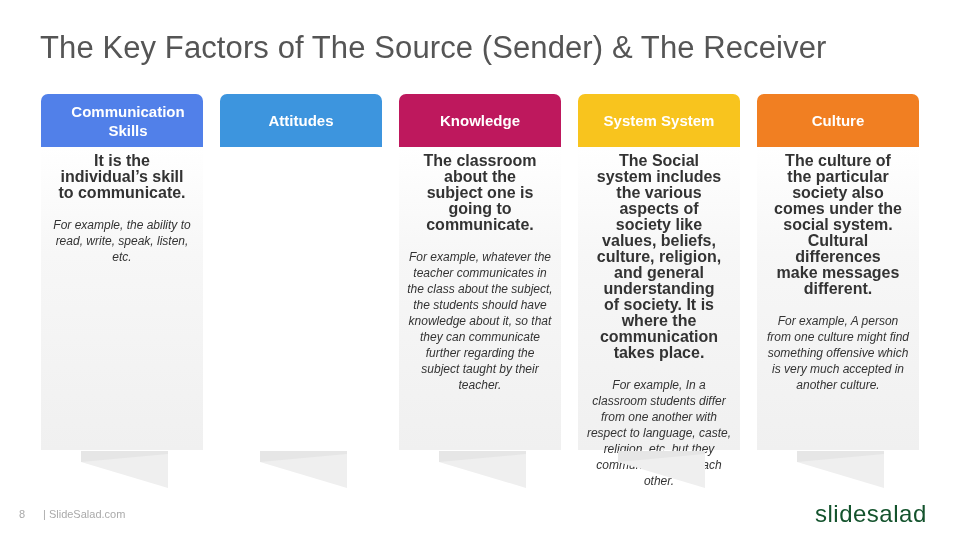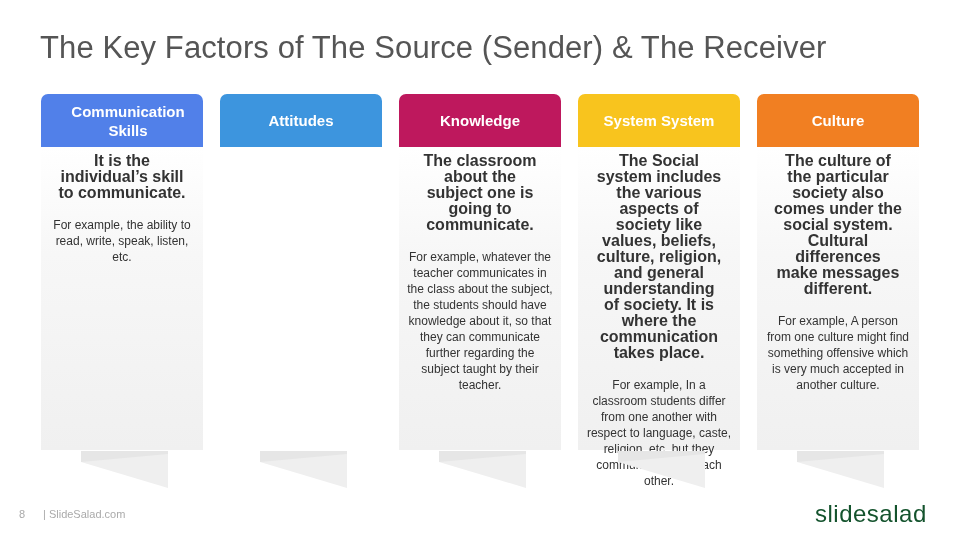--- a/index.html
+++ b/index.html
@@ -2,21 +2,21 @@
 <html><head>
 <meta charset="utf-8">
 <style>
   html, body { margin:0; padding:0; }
   body { width:960px; height:540px; background:#ffffff; position:relative; overflow:hidden; font-family:"Liberation Sans", sans-serif; }
   .title { position:absolute; left:40px; top:30px; font-size:31px; color:#555555; letter-spacing:0.1px; white-space:nowrap; }
   .col { position:absolute; top:94px; width:162px; }
   .head { height:53px; border-radius:7px 7px 0 0; color:#ffffff; font-weight:bold; font-size:15px; line-height:19px; display:flex; align-items:center; justify-content:center; text-align:center; }
   .body { height:303px; background:linear-gradient(#ffffff 0%, #f7f7f7 35%, #f0f0f0 100%); text-align:center; color:#333; padding-top:6px; box-sizing:border-box; }
   .desc { font-weight:bold; font-size:16px; line-height:16px; margin:0 16px; color:#333333; }
-  .example { font-size:12px; line-height:16px; margin:16px 8px 0; color:#333333; }
+  .example { font-style:italic; font-size:12px; line-height:16px; margin:16px 8px 0; color:#333333; }
   .footer-num { position:absolute; left:19px; top:508px; font-size:11px; color:#aaaaaa; }
   .footer-site { position:absolute; left:43px; top:508px; font-size:11px; color:#aaaaaa; }
   .logo { position:absolute; left:815px; top:500px; font-size:24px; color:#14532d; letter-spacing:0.5px; }
 </style>
 </head>
 <body>
 
 <div class="title">The Key Factors of The Source (Sender) &amp; The Receiver</div>
 
 <div class="col" style="left:41px;">

